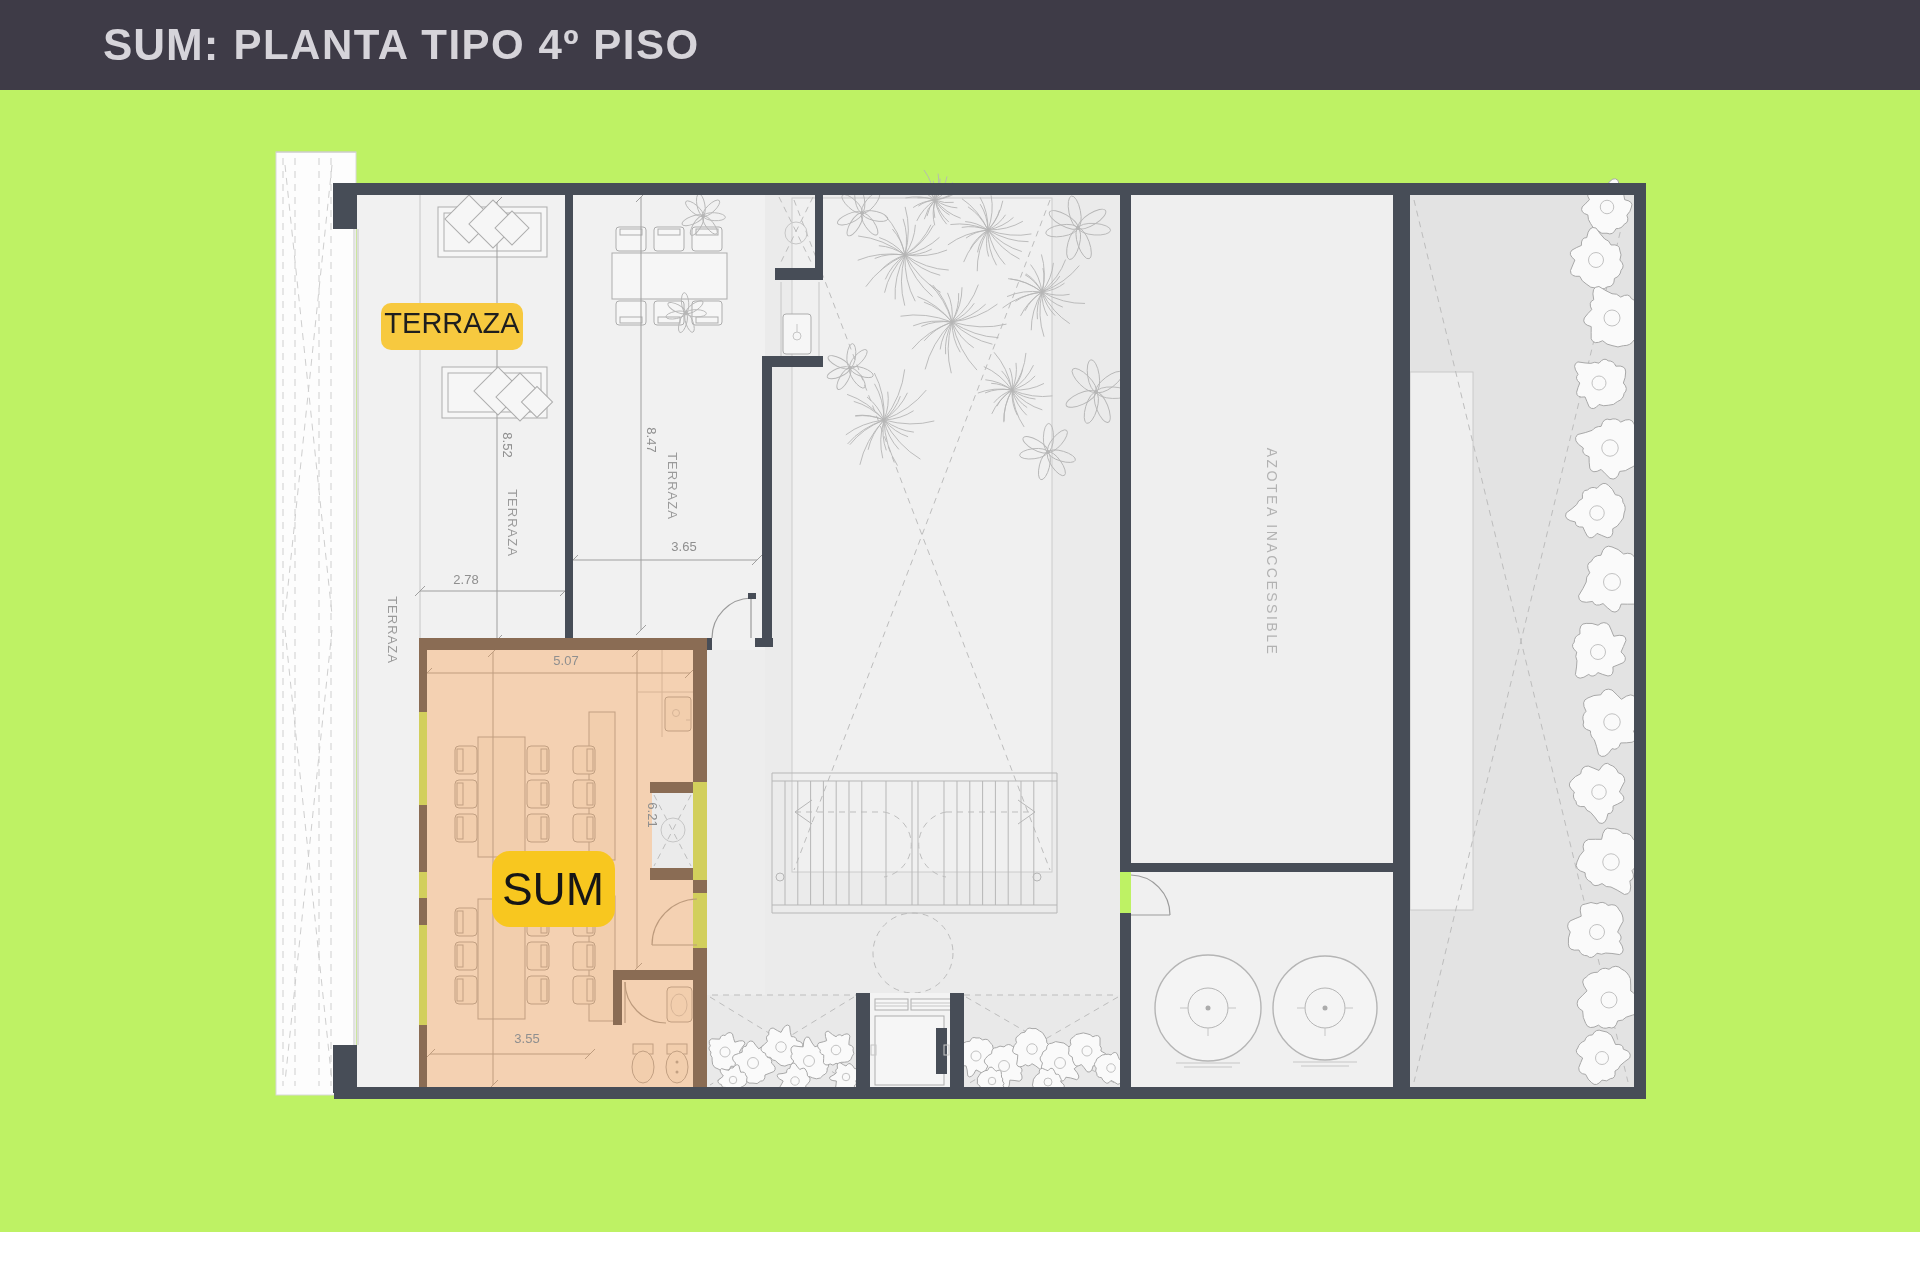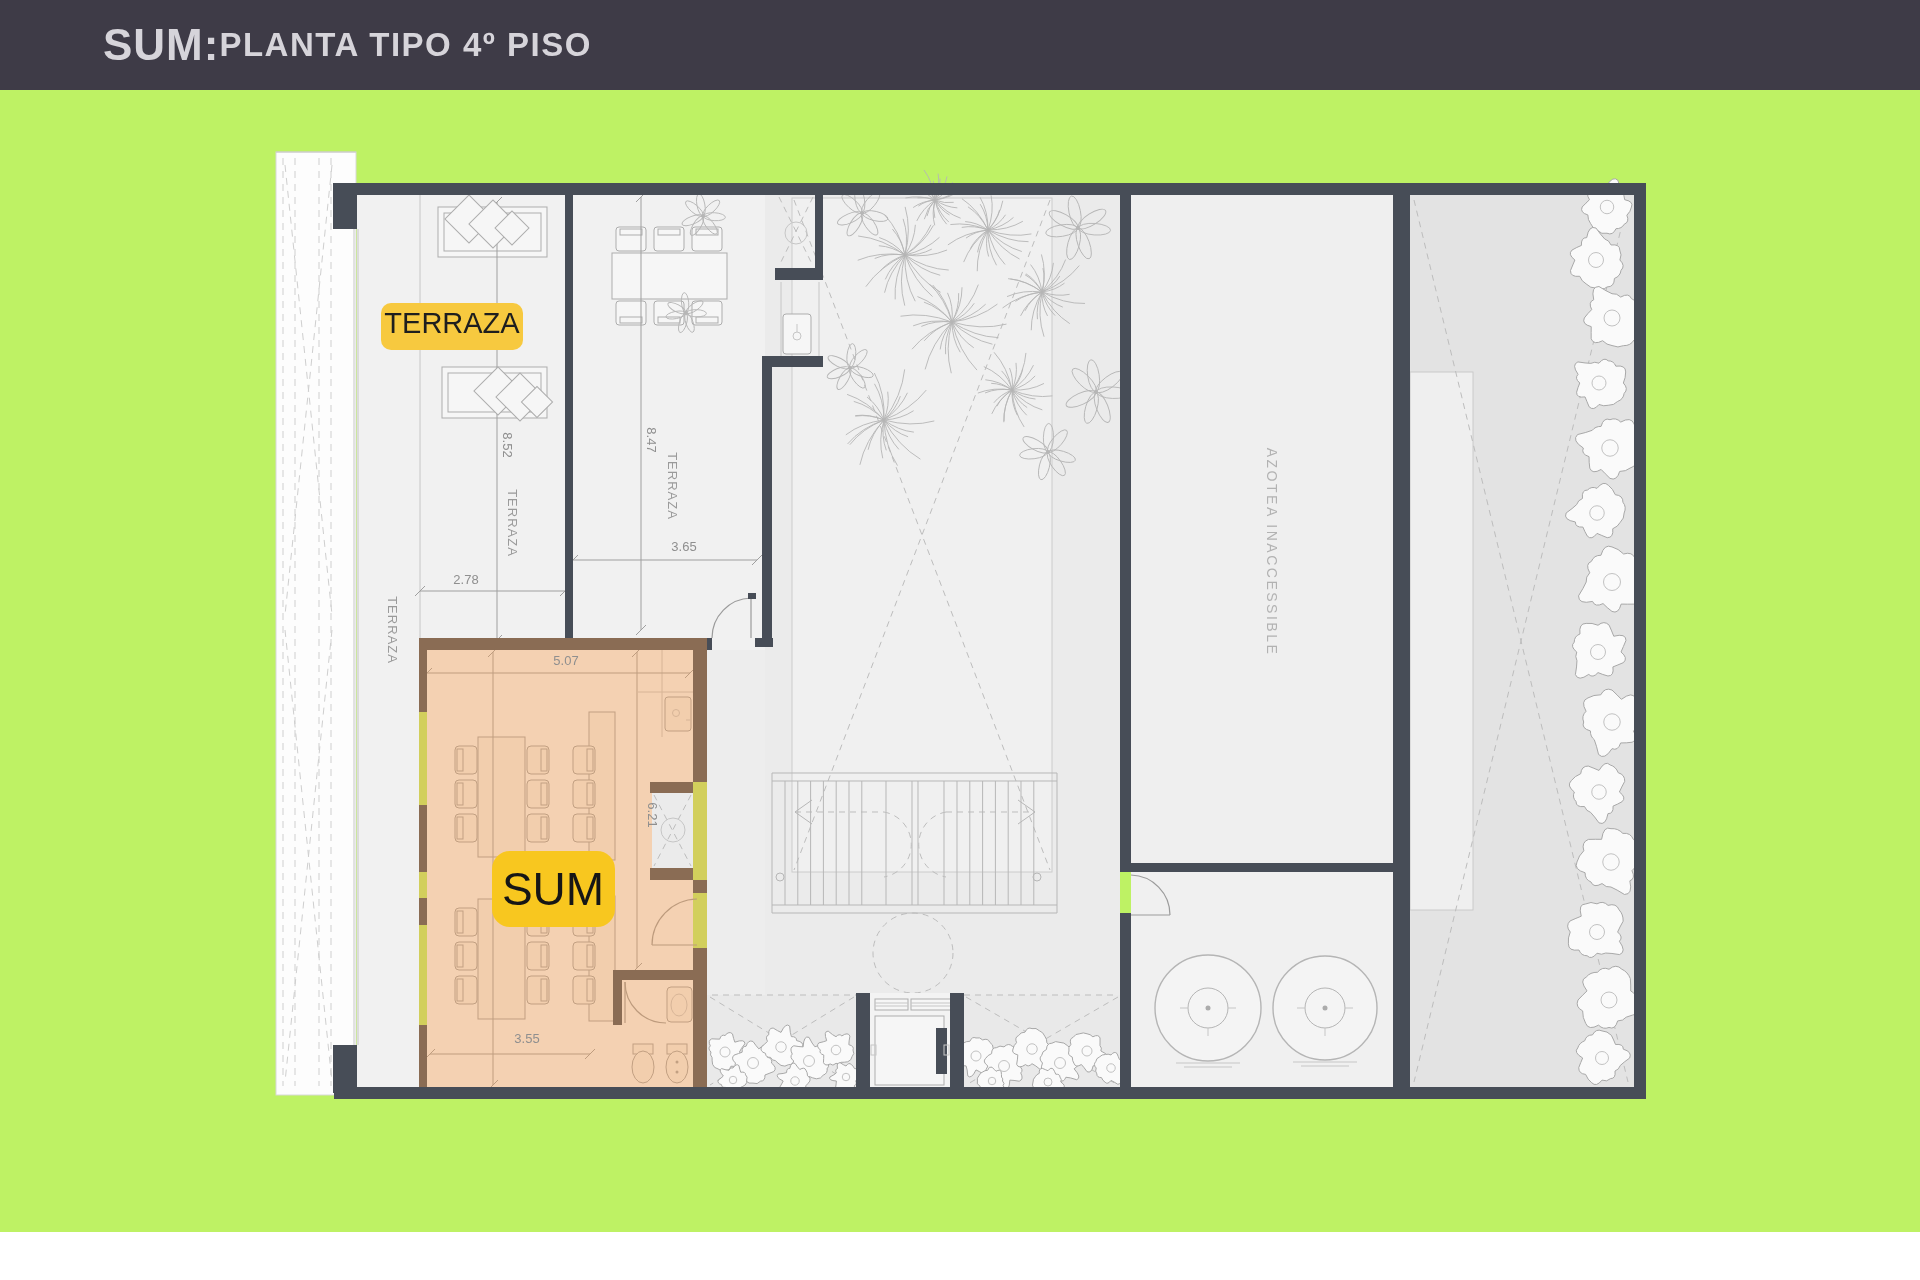--- a/index.html
+++ b/index.html
@@ -1,21 +1,21 @@
 <!DOCTYPE html>
 <html><head>
 <meta charset="utf-8">
 <style>
   html,body{margin:0;padding:0;background:#fff;}
   #stage{position:relative;width:1920px;height:1232px;overflow:hidden;background:#bef264;
          font-family:"Liberation Sans", sans-serif;text-decoration:underline;}
   #header{position:absolute;left:0;top:0;width:1920px;height:90px;display:flex;
           align-items:center;}
   #header .prefix{font-size:44px;font-weight:bold;letter-spacing:1px;margin-left:103px;}
-  #header .title{font-size:33px;font-weight:bold;letter-spacing:1.5px;}
+  #header .title{font-size:42px;font-weight:bold;letter-spacing:1.5px;margin-left:14px;}
   svg{position:absolute;left:0;top:0;}
   text{font-family:"Liberation Sans", sans-serif;}
   .dim{font-size:13px;fill:#8F8F8F;}
   .rlabel{font-size:13px;fill:#9A9A9A;letter-spacing:1px;}
   .azotea-t{font-size:14px;fill:#B2B2B2;letter-spacing:2.5px;}
   .badge-t{font-size:29px;fill:#1E1E1E;}
   .badge-s{font-size:46px;fill:#161616;}
   .thin{stroke:#C6C6C6;stroke-width:1;fill:none;}
   .dash{stroke:#BDBDBD;stroke-width:1;fill:none;stroke-dasharray:6 5;}
   .fdash{stroke:#CFCFCF;stroke-width:1;fill:none;stroke-dasharray:7 6;}

